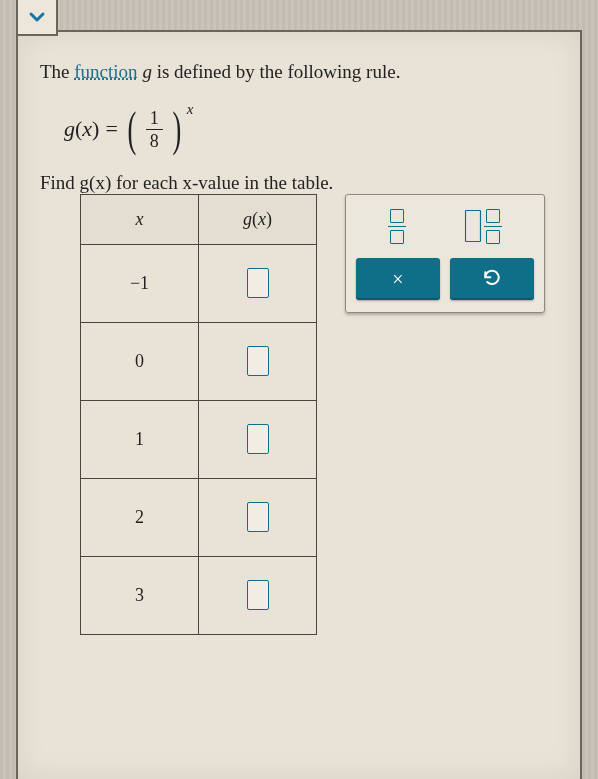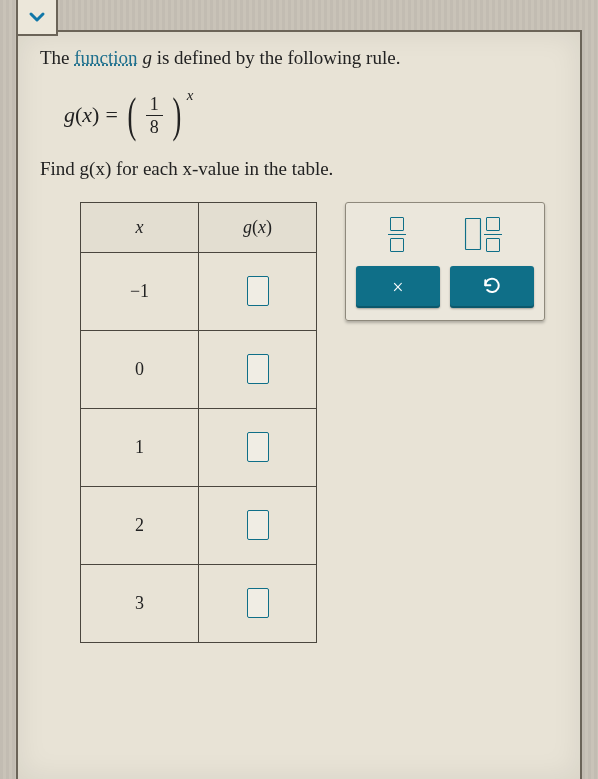--- a/index.html
+++ b/index.html
@@ -14,21 +14,21 @@
     position: relative;
     overflow: hidden;
   }
   .sheet {
     position: absolute;
     left: 16px; right: 16px; top: 30px; bottom: 0;
     background: #e8e3d6;
     border: 2px solid #6b6458;
     border-bottom: none;
     box-shadow: inset 0 0 30px rgba(0,0,0,0.08);
-    padding: 12px 22px 10px 22px;
+    padding: 26px 22px 10px 22px;
   }
   .stripes::before {
     content: "";
     position: absolute;
     inset: 0;
     background: repeating-linear-gradient(90deg,
       rgba(0,0,0,0.035) 0 3px,
       rgba(255,255,255,0) 3px 6px);
     pointer-events: none;
   }
@@ -52,21 +52,21 @@
     display: flex; align-items: center; gap: 6px;
   }
   .tfrac {
     display: inline-flex; flex-direction: column; align-items: center;
     font-style: normal; font-size: 18px; line-height: 1;
   }
   .tfrac .num { border-bottom: 1.5px solid #222; padding: 0 4px 2px; }
   .tfrac .den { padding-top: 2px; }
   .paren { font-size: 48px; line-height: 0; font-style: normal; font-family: 'Times New Roman', serif; transform: scaleX(0.55); display:inline-block; }
   .sup { font-size: 15px; position: relative; top: -20px; left: -4px; }
-  .instr { font-size: 19px; margin-bottom: 22px; }
+  .instr { font-size: 19px; }
   .row { display: flex; align-items: flex-start; gap: 28px; }
   table.vals {
     border-collapse: collapse;
     margin-left: 40px;
   }
   table.vals th, table.vals td {
     border: 1.5px solid #4a463e;
     width: 118px; height: 78px;
     text-align: center; vertical-align: middle;
     font-size: 18px;

